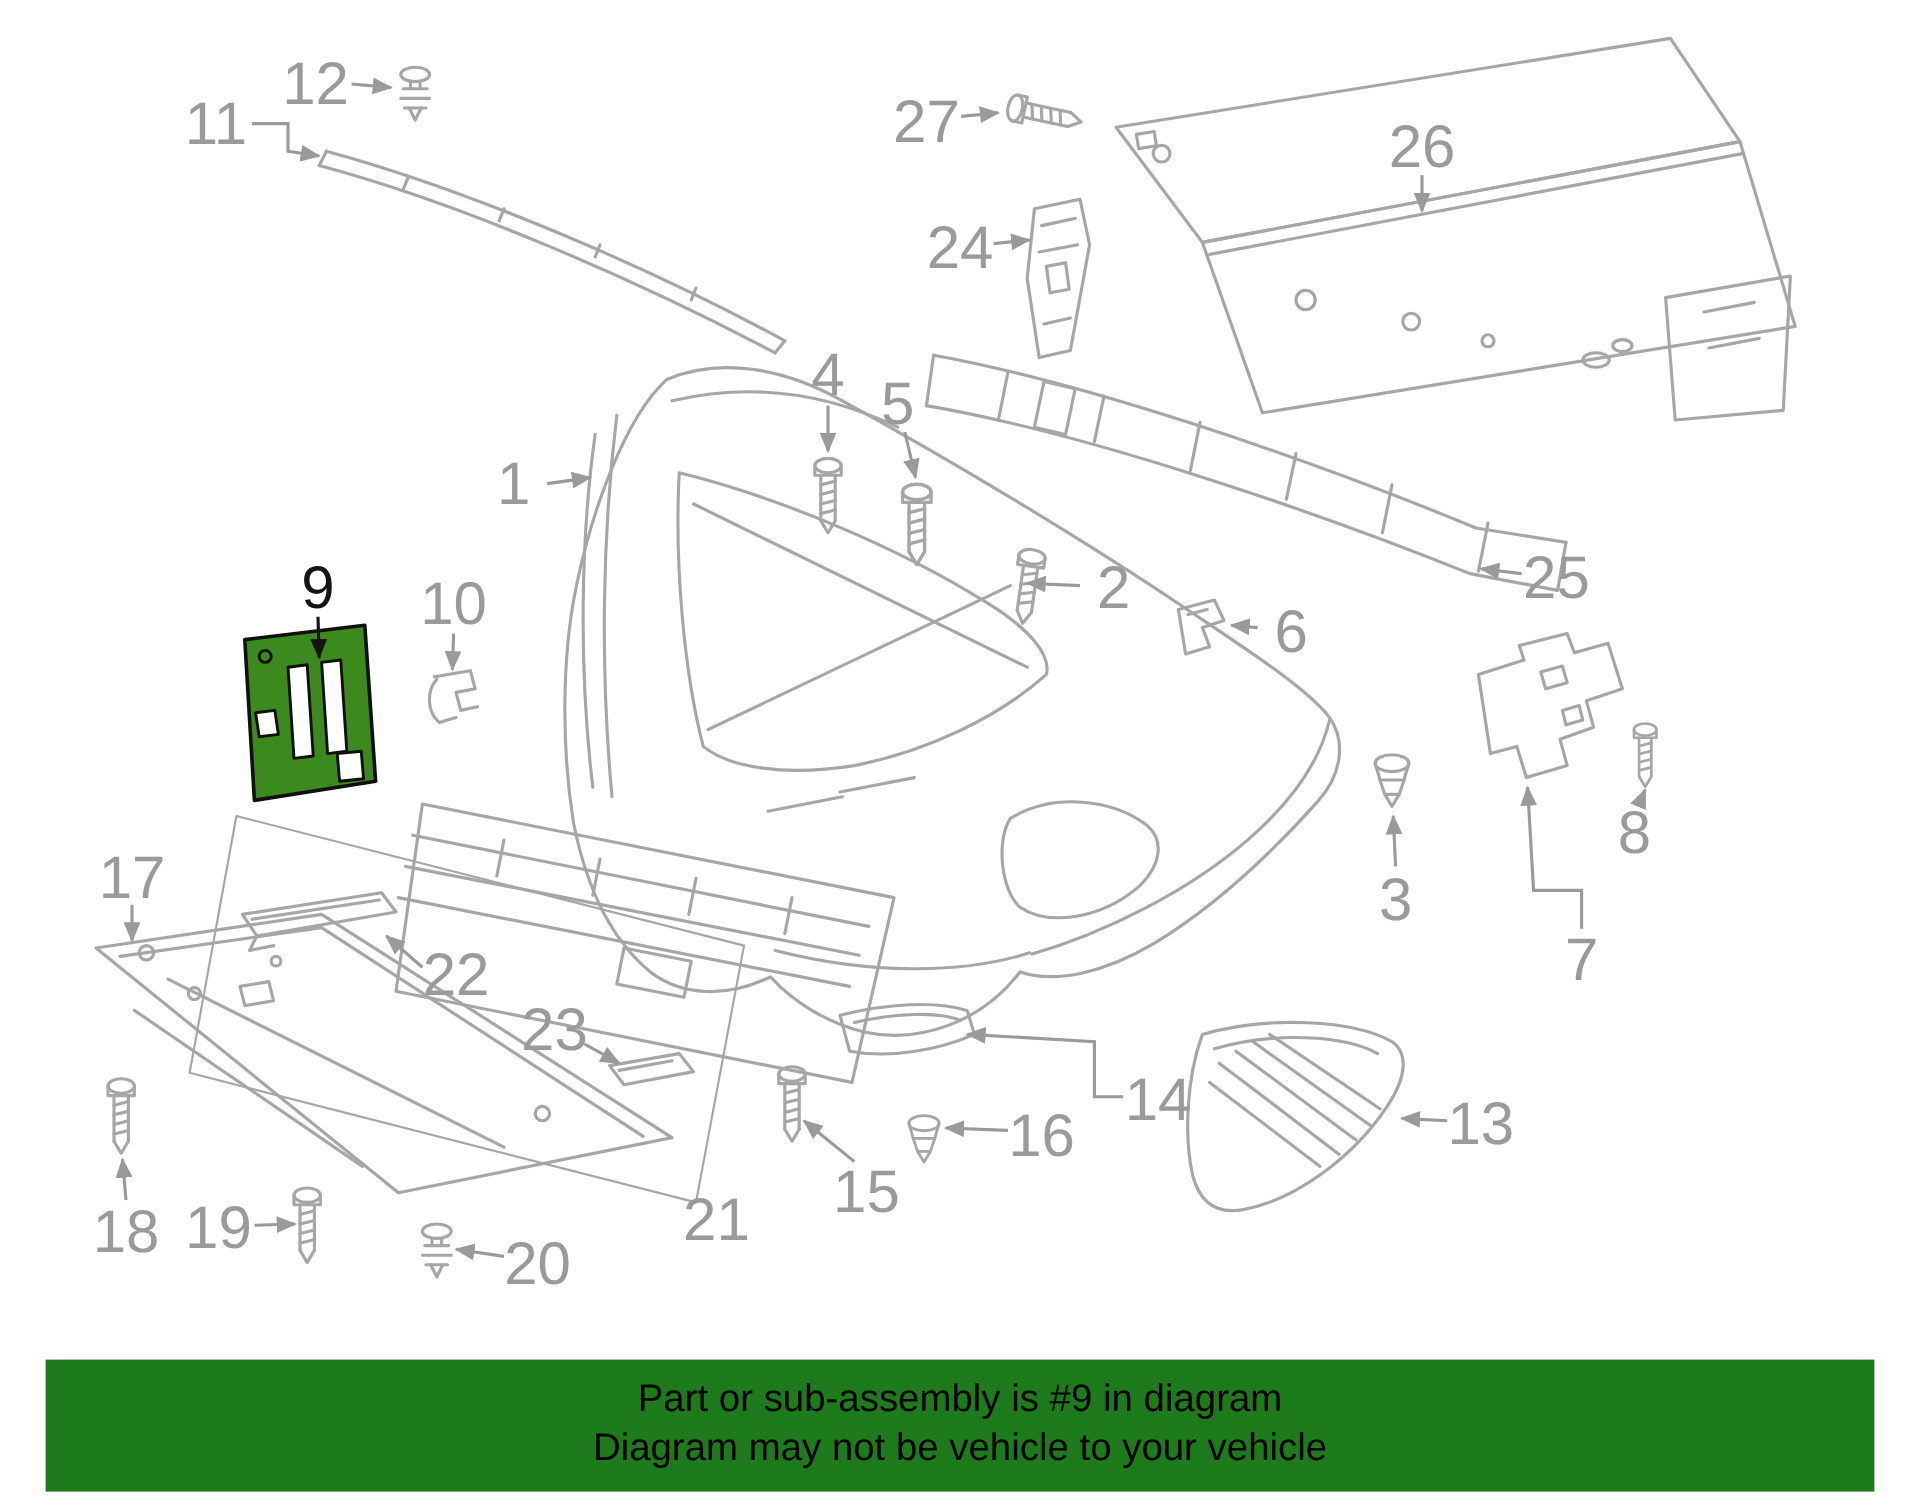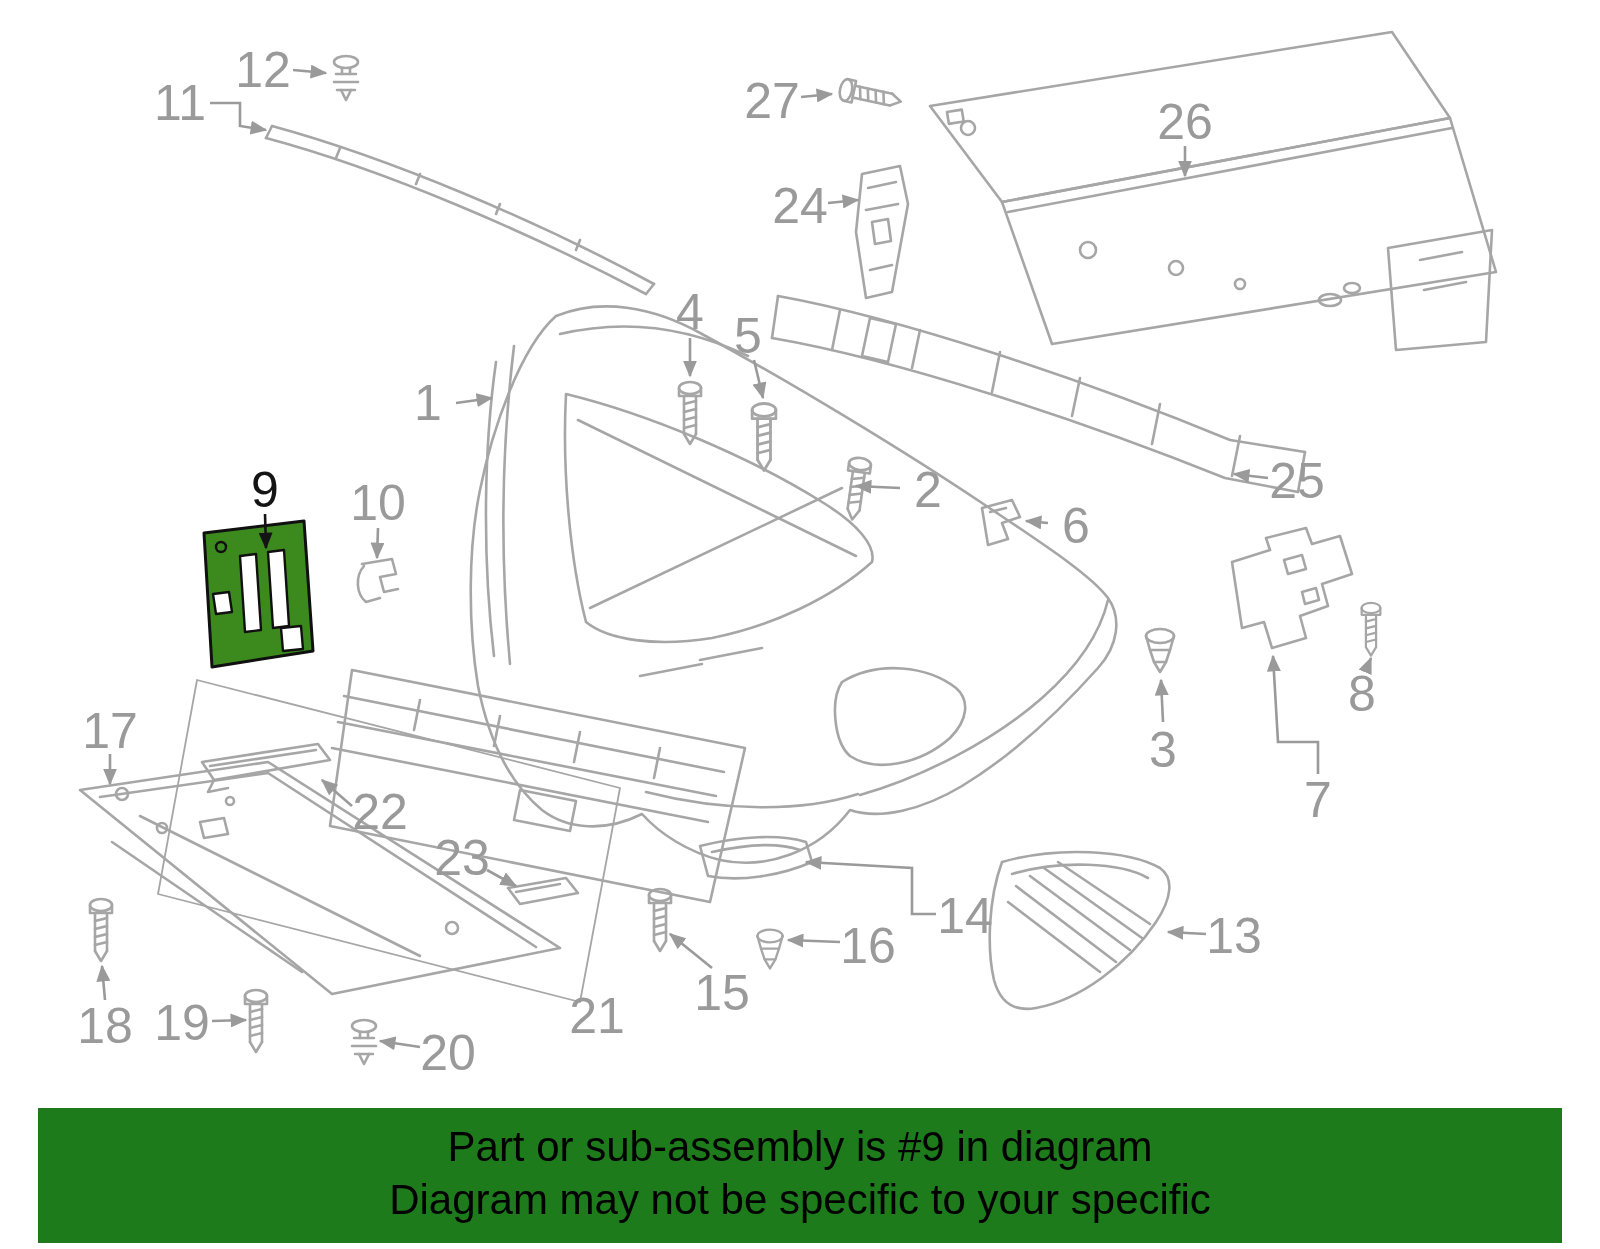--- a/index.html
+++ b/index.html
@@ -19,21 +19,21 @@
   .fill-gray{fill:var(--label-gray);}
   .fill-black{fill:var(--label-black);}
 
   .callout-text{font-family:"Liberation Sans",sans-serif;font-size:50px;
                 text-anchor:middle;dominant-baseline:central;}
   .text-gray{fill:var(--label-gray);}
   .text-black{fill:var(--label-black);}
 
   .banner{position:absolute;left:38px;right:38px;bottom:6px;background:var(--banner-bg);
           color:var(--banner-text);text-align:center;padding:12px 0 16px 0;}
-  .banner div{font-size:42px;line-height:1.28;}
+  .banner div{font-size:32px;line-height:1.28;}
 </style>
 </head>
 <body>
 
 <div class="stage">
 
   <svg class="diagram" width="1600" height="1249" viewBox="0 0 1600 1249">
 
     <defs>
       <marker id="arrow-gray" viewBox="0 0 12 10" markerWidth="17" markerHeight="14" refX="11" refY="5" orient="auto" markerUnits="userSpaceOnUse">
@@ -276,16 +276,16 @@
         <text x="1297" y="481" class="callout-text text-gray">25</text>
         <polyline points="1185,146 1185,176" class="leader-gray" marker-end="url(#arrow-gray)"></polyline>
         <text x="1185" y="122" class="callout-text text-gray">26</text>
         <polyline points="801,97 832,94" class="leader-gray" marker-end="url(#arrow-gray)"></polyline>
         <text x="772" y="101" class="callout-text text-gray">27</text>
       </g>
   </svg>
 
   <div class="banner">
     <div>Part or sub-assembly is #9 in diagram</div>
-    <div>Diagram may not be specific to your specific</div>
+    <div>Diagram may not be vehicle to your vehicle</div>
   </div>
 
 </div>
 
 </body></html>

